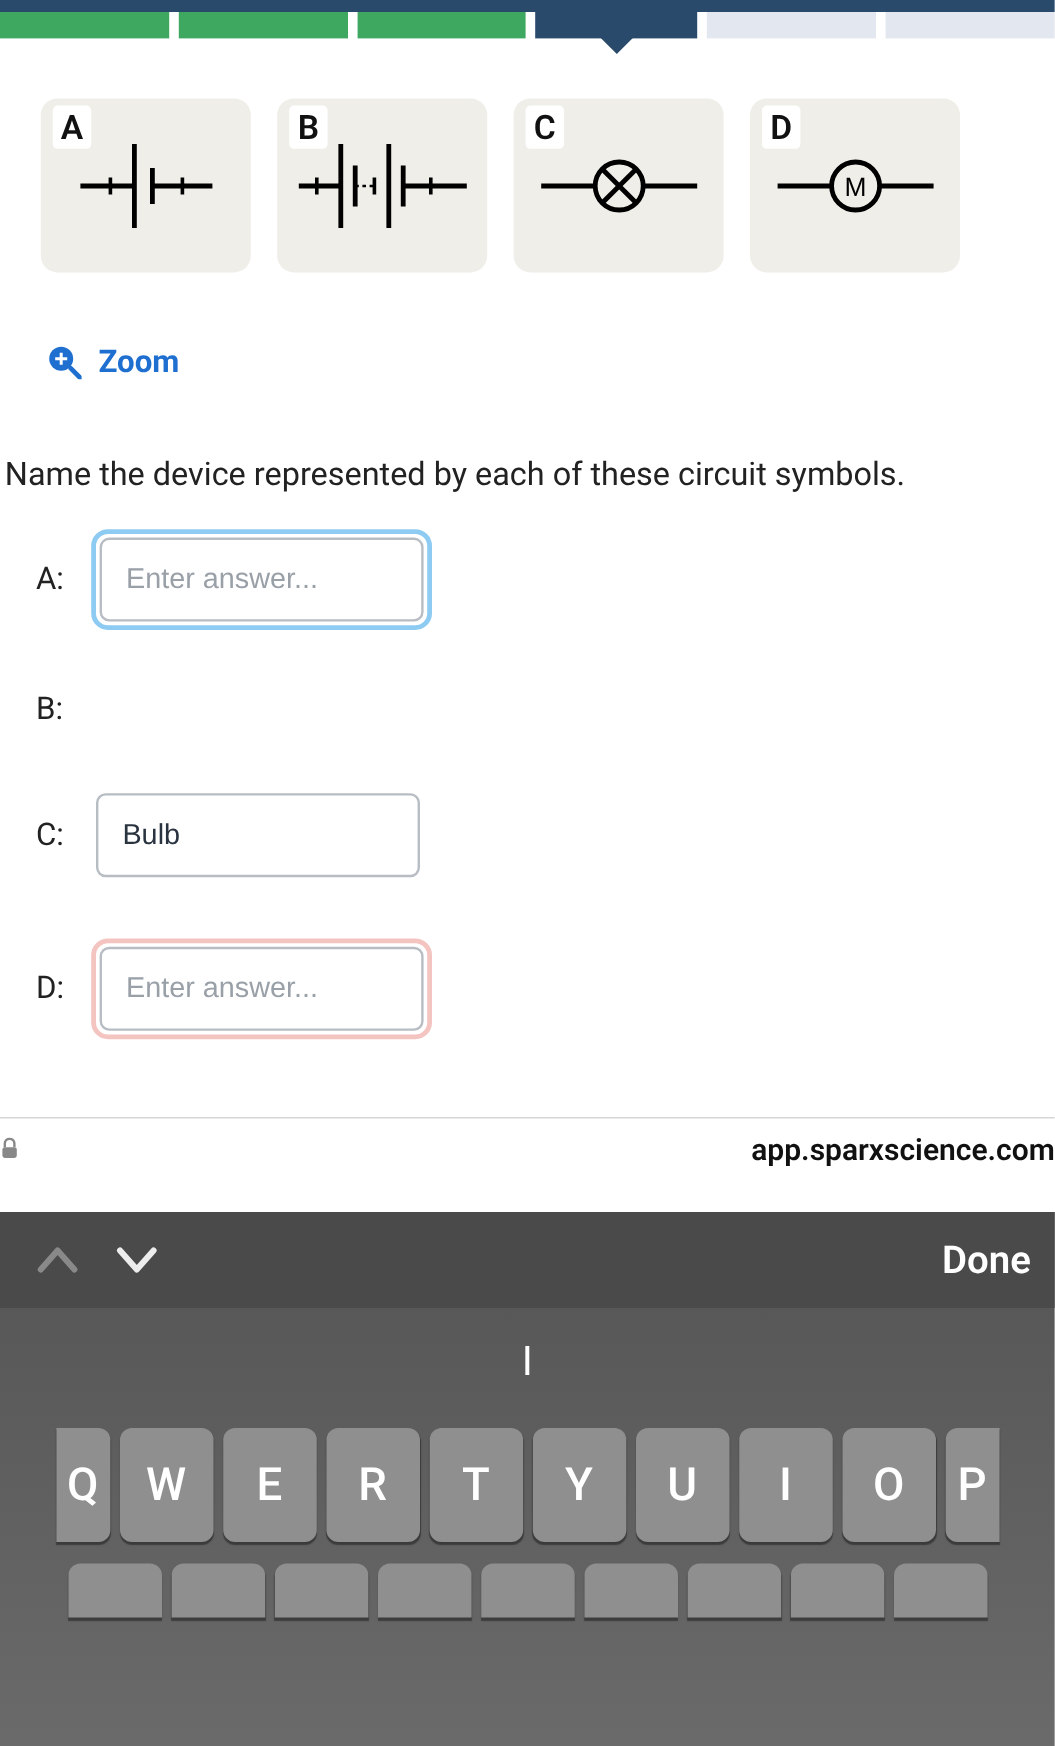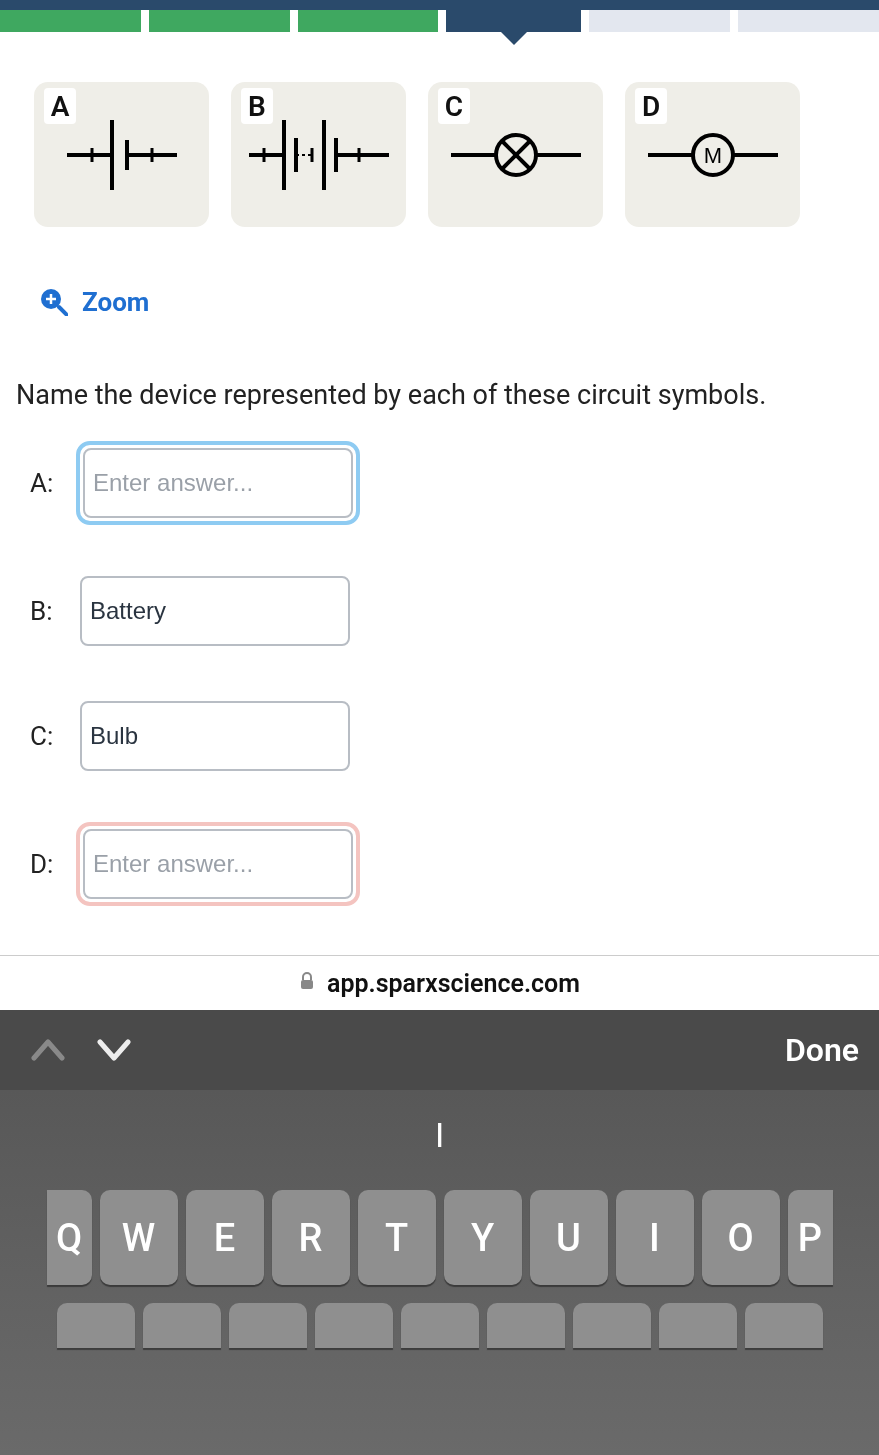--- a/index.html
+++ b/index.html
@@ -86,21 +86,21 @@
       color: #1f6fd1;
       font-weight: 700;
       font-size: 26px;
     }
     .zoom-icon {
       width: 28px;
       height: 28px;
       position: relative;
     }
     .question-text {
-      padding: 60px 20px 20px 16px;
+      padding: 60px 20px 20px 4px;
       font-size: 27px;
       color: #222;
       line-height: 1.4;
     }
     .answer-rows {
       padding: 10px 20px 0 30px;
     }
     .answer-row {
       display: flex;
       align-items: center;
@@ -114,21 +114,21 @@
     }
     .answer-input-wrapper {
       position: relative;
     }
     .answer-input {
       width: 270px;
       height: 70px;
       border: 2px solid #b8bdc4;
       border-radius: 8px;
       font-size: 24px;
-      padding: 0 8px;
+      padding: 0 20px;
       color: #2a3440;
       outline: none;
       background: #fff;
     }
     .answer-input::placeholder {
       color: #9aa0a8;
     }
     .focus-ring-blue {
       outline: 4px solid #8ecbf2;
       border-radius: 10px;
@@ -137,27 +137,27 @@
     .focus-ring-blue .answer-input {
       border: 2px solid #b8bdc4;
     }
     .focus-ring-red {
       outline: 4px solid #f4c4c0;
       border-radius: 10px;
       padding: 3px;
     }
     .url-bar {
       position: absolute;
-      bottom: 445px;
+      bottom: 469px;
       width: 100%;
       border-top: 1px solid #ccc;
       height: 55px;
       display: flex;
       align-items: center;
-      justify-content: center;
+      justify-content: space-between;
       gap: 12px;
       background: #fff;
     }
     .lock-icon {
       font-size: 18px;
       color: #666;
     }
     .url-text {
       font-size: 25px;
       font-weight: 600;
@@ -333,23 +333,20 @@
 
 <div class="answer-rows">
   <div class="answer-row">
     <span class="answer-label">A:</span>
     <div class="answer-input-wrapper focus-ring-blue">
       <input class="answer-input" placeholder="Enter answer..." style="">
     </div>
   </div>
   <div class="answer-row">
     <span class="answer-label">B:</span>
-    <div class="answer-input-wrapper">
-      <input class="answer-input" value="Battery" style="">
-    </div>
   </div>
   <div class="answer-row">
     <span class="answer-label">C:</span>
     <div class="answer-input-wrapper">
       <input class="answer-input" value="Bulb" style="">
     </div>
   </div>
   <div class="answer-row">
     <span class="answer-label">D:</span>
     <div class="answer-input-wrapper focus-ring-red">

